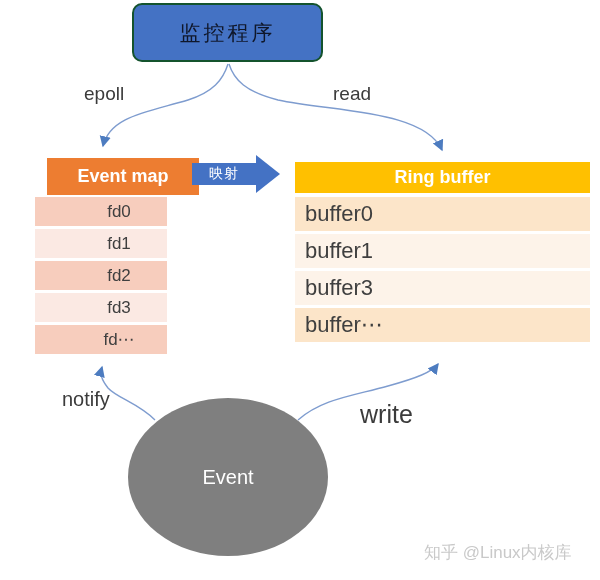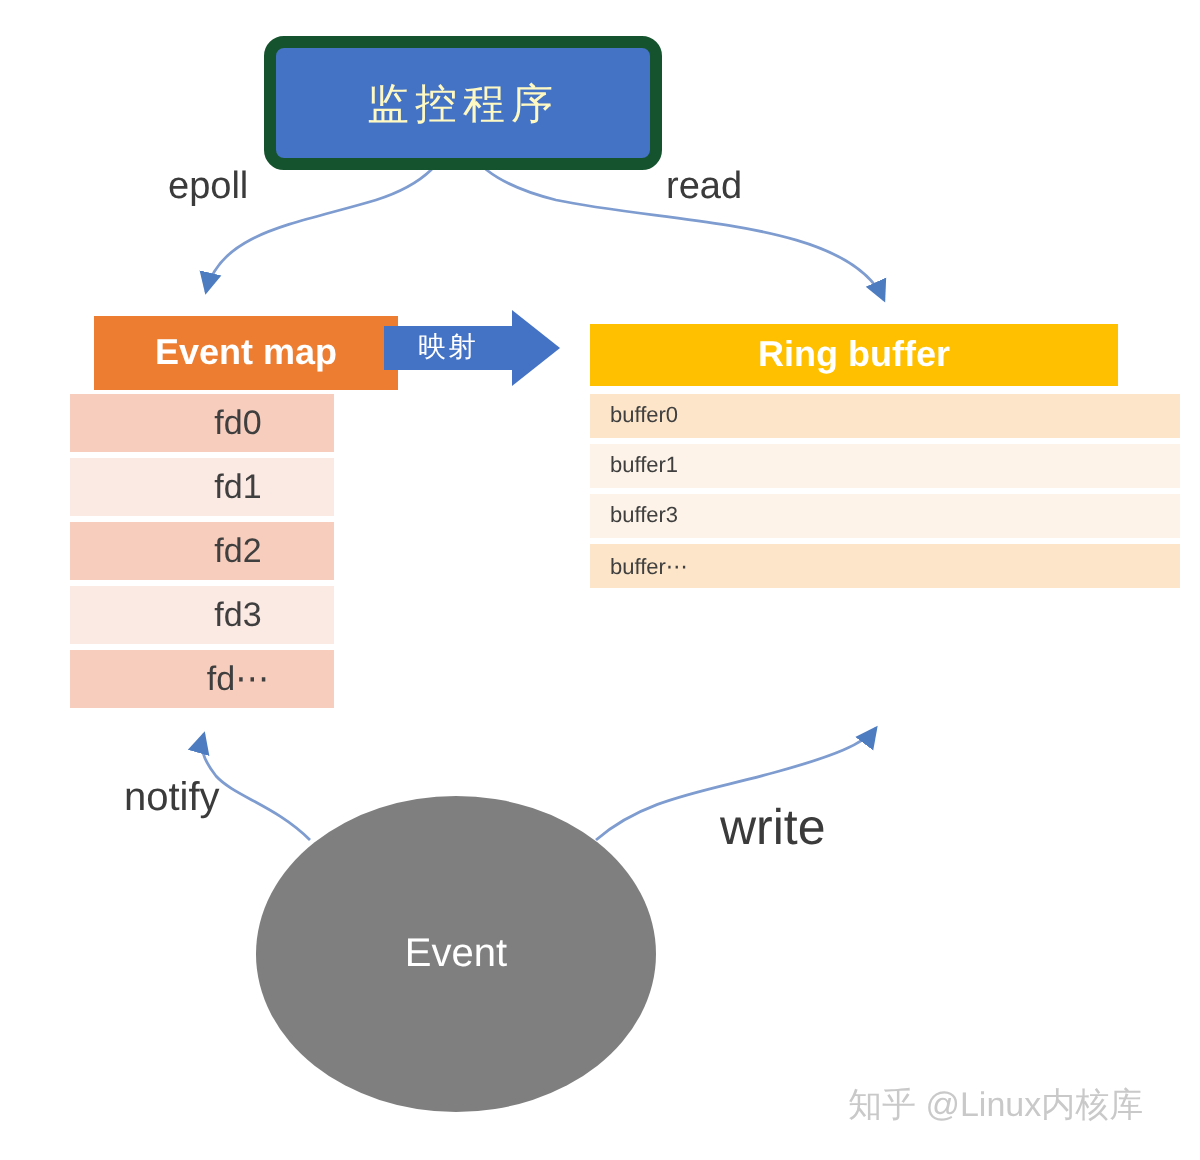--- a/index.html
+++ b/index.html
@@ -3,24 +3,24 @@
 <meta charset="utf-8">
 <style>
   html,body{margin:0;padding:0;background:#fff;}
   .canvas{
     position:relative;width:600px;height:580px;background:#ffffff;overflow:hidden;
     font-family:"Liberation Sans", sans-serif;
   }
   .arrows{position:absolute;left:0;top:0;width:600px;height:580px;pointer-events:none;}
 
   .monitor-box{
-    position:absolute;left:132px;top:18px;width:187px;height:55px;
-    background:#4472C4;border:6px solid #14532d;border-radius:10px;
+    position:absolute;left:132px;top:3px;width:187px;height:55px;
+    background:#4472C4;border:2px solid #14532d;border-radius:10px;
     display:flex;align-items:center;justify-content:center;
-    color:#fef9c3;font-size:21px;letter-spacing:3px;font-weight:400;
+    color:#0f172a;font-size:21px;letter-spacing:3px;font-weight:400;
   }
 
   .lbl{position:absolute;color:#3b3b3b;font-size:19px;}
   .lbl.epoll{left:84px;top:83px;}
   .lbl.read{left:333px;top:83px;}
   .lbl.notify{left:62px;top:388px;font-size:20px;}
   .lbl.write{left:360px;top:400px;font-size:25px;}
 
   .em-header{
     position:absolute;left:35px;top:158px;width:152px;height:37px;
@@ -41,28 +41,28 @@
     display:flex;align-items:center;justify-content:center;
     color:#fff;font-size:14px;letter-spacing:1px;
   }
   .map-head{
     position:absolute;left:64px;top:0;width:0;height:0;
     border-top:19px solid transparent;border-bottom:19px solid transparent;
     border-left:24px solid #4472C4;
   }
 
   .rb-header{
-    position:absolute;left:295px;top:162px;width:264px;height:31px;
+    position:absolute;left:295px;top:162px;width:295px;height:31px;
     background:#FFC000;display:flex;align-items:center;justify-content:center;
     color:#fff;font-weight:bold;font-size:18px;
   }
   .rb-rows{position:absolute;left:295px;top:197px;width:295px;display:flex;flex-direction:column;gap:3px;}
   .rb-row{
-    height:22px;display:flex;align-items:center;justify-content:flex-start;
-    padding-left:10px;box-sizing:border-box;color:#3F3F3F;font-size:11px;
+    height:34px;display:flex;align-items:center;justify-content:flex-start;
+    padding-left:10px;box-sizing:border-box;color:#3F3F3F;font-size:22px;
   }
   .rb-row.dark{background:#FCE5C9;}
   .rb-row.light{background:#FDF3E9;}
 
   .kernel{
     position:absolute;left:128px;top:398px;width:200px;height:158px;
     background:#7F7F7F;border-radius:50%;
     display:flex;align-items:center;justify-content:center;
     color:#ffffff;font-size:20px;
   }

